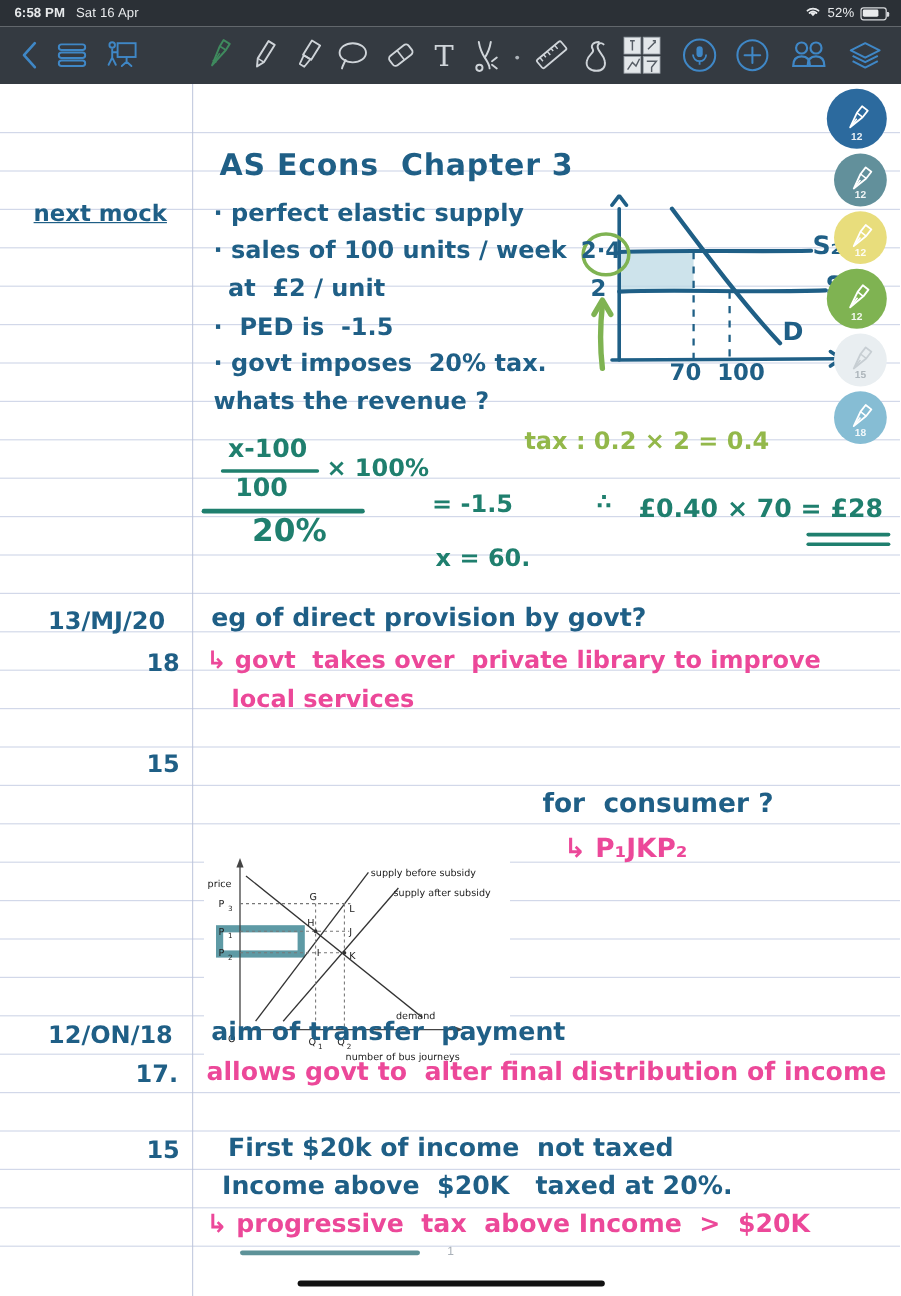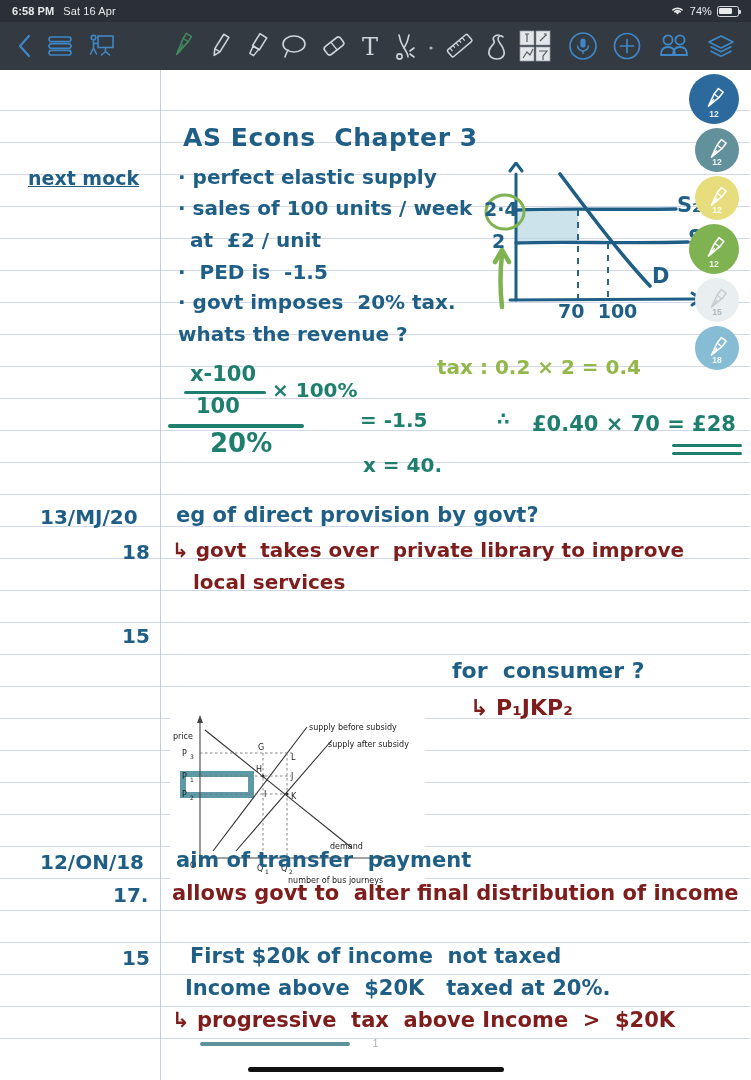--- a/index.html
+++ b/index.html
@@ -55,21 +55,21 @@
   .rules { position: absolute; inset: 0; pointer-events: none; }
   .rule { position: absolute; left: 0; width: 751px; height: 1px; background: #c3cbe2; opacity: .75; }
   .margin-line {
     position: absolute; top: 0; left: 160px; width: 1px; height: 1010px;
     background: #b9c2da; opacity: .8;
   }
 
   
   .hw { position: absolute; white-space: pre; line-height: 1; }
   .ink-blue   { color: #1f5f86; }
-  .ink-teal   { color: #7f1d1d; }
+  .ink-teal   { color: #ec4899; }
   .ink-green  { color: #1f7f6e; }
   .ink-ygreen { color: #93b84a; }
 
   .h-title { font-family: "DejaVu Sans", sans-serif; font-weight: 700; }
   .h-body  { font-family: "DejaVu Sans", sans-serif; font-weight: 600; }
 
   
   .palette { position: absolute; top: 74px; right: 4px; width: 52px; }
   .pen {
     position: relative; width: 44px; height: 44px; border-radius: 50%;
@@ -109,21 +109,21 @@
     <span class="sb-time">6:58 PM</span>
     <span class="sb-date">Sat 16 Apr</span>
     <span class="sb-right">
       <span>
         <svg width="15" height="11" viewBox="0 0 15 11">
           <path d="M7.5 9.6 L5.3 7.1 a3.4 3.4 0 0 1 4.4 0 Z" fill="#e8eaec"></path>
           <path d="M2.9 4.9 a7 7 0 0 1 9.2 0" stroke="#e8eaec" stroke-width="1.5" fill="none" stroke-linecap="round"></path>
           <path d="M4.6 6.8 a4.6 4.6 0 0 1 5.8 0" stroke="#e8eaec" stroke-width="1.5" fill="none" stroke-linecap="round"></path>
         </svg>
       </span>
-      <span class="sb-pct">74%</span>
+      <span class="sb-pct">52%</span>
       <span class="batt">
           <i></i>
         </span>
     </span>
   </div>
 
   <div class="toolbar">
 
     <div class="tb-left">
       <span class="tbi">
@@ -362,21 +362,21 @@
 
     <div>
 
       <div class="hw h-body ink-green" style="left:190px; top:294px; font-size:21px;">x-100</div>
       <div style="position:absolute; left:184px; top:321px; width:82px; height:3px; background:#1f7f6e; border-radius:2px;"></div>
       <div class="hw h-body ink-green" style="left:196px; top:326px; font-size:21px;">100</div>
       <div class="hw h-body ink-green" style="left:272px; top:310px; font-size:20px;">× 100%</div>
       <div style="position:absolute; left:168px; top:354px; width:136px; height:3.5px; background:#1f7f6e; border-radius:2px;"></div>
       <div class="hw h-body ink-green" style="left:210px; top:360px; font-size:26px;">20%</div>
       <div class="hw h-body ink-green" style="left:360px; top:340px; font-size:20px;">= -1.5</div>
-      <div class="hw h-body ink-green" style="left:363px; top:385px; font-size:20px;">x = 40.</div>
+      <div class="hw h-body ink-green" style="left:363px; top:385px; font-size:20px;">x = 60.</div>
       <div class="hw h-body ink-ygreen" style="left:437px; top:287px; font-size:20px;">tax : 0.2 × 2 = 0.4</div>
       <div class="hw h-body ink-green" style="left:497px; top:340px; font-size:18px;">∴</div>
       <div class="hw h-body ink-green" style="left:532px; top:344px; font-size:21px;">£0.40 × 70 = £28</div>
       <div style="position:absolute; left:672px; top:374px; width:70px; height:3px; background:#1f7f6e; border-radius:2px;"></div>
       <div style="position:absolute; left:672px; top:382px; width:70px; height:3px; background:#1f7f6e; border-radius:2px;"></div>
     </div>
 
     <div class="hw h-body ink-blue" style="left:40px; top:437px; font-size:20px;">13/MJ/20</div>
     <div class="hw h-body ink-blue" style="left:176px; top:435px; font-size:21px;">eg of direct provision by govt?</div>
     <div class="hw h-body ink-blue" style="left:122px; top:472px; font-size:20px;">18</div>

